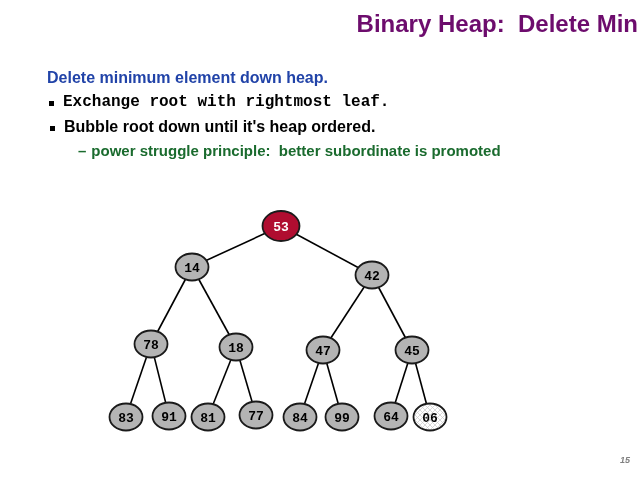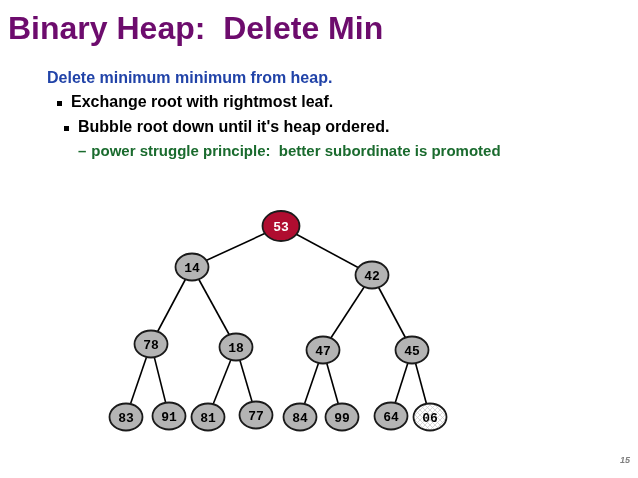--- a/index.html
+++ b/index.html
@@ -7,23 +7,23 @@
     width: 638px; height: 478px;
     background: #ffffff;
     font-family: "Liberation Sans", sans-serif;
     position: relative;
     overflow: hidden;
   }
   .slide { position: absolute; inset: 0; }
 
   .title {
     position: absolute;
-    left: 8px; right: 0; top: 10px;
-    text-align: left;
-    font-size: 32px;
+    left: 0; right: 0; top: 10px;
+    text-align: right;
+    font-size: 24px;
     font-weight: bold;
     color: #6d0c6d;
     white-space: pre;
     letter-spacing: 0px;
   }
 
   .heading {
     position: absolute;
     left: 47px; top: 69px;
     font-size: 16px;
@@ -41,22 +41,22 @@
     color: #000000;
     white-space: pre;
   }
   .bullet-row .sq {
     width: 5px; height: 5px;
     background: #000000;
     margin-right: 9px;
     margin-top: 3px;
     flex: 0 0 auto;
   }
-  .bullet-1 { left: 57px; top: 93px; }
-  .bullet-2 { left: 64px; top: 118px; }
+  .bullet-1 { left: 49px; top: 93px; font-family: Liberation Mono, monospace; }
+  .bullet-2 { left: 50px; top: 118px; }
 
   .sub-bullet {
     position: absolute;
     left: 78px; top: 142px;
     display: flex;
     align-items: baseline;
     font-size: 15px;
     font-weight: bold;
     color: #1a6b2e;
     white-space: pre;
@@ -84,21 +84,21 @@
     font-style: italic;
   }
 </style>
 </head>
 <body>
 
 <div class="slide">
 
   <div class="title">Binary Heap:  Delete Min</div>
 
-  <div class="heading">Delete minimum minimum from heap.</div>
+  <div class="heading">Delete minimum element down heap.</div>
 
   <div class="bullet-row bullet-1">
     <span class="sq"></span>
     <span>Exchange root with rightmost leaf.</span>
   </div>
 
   <div class="bullet-row bullet-2">
     <span class="sq"></span>
     <span>Bubble root down until it's heap ordered.</span>
   </div>

